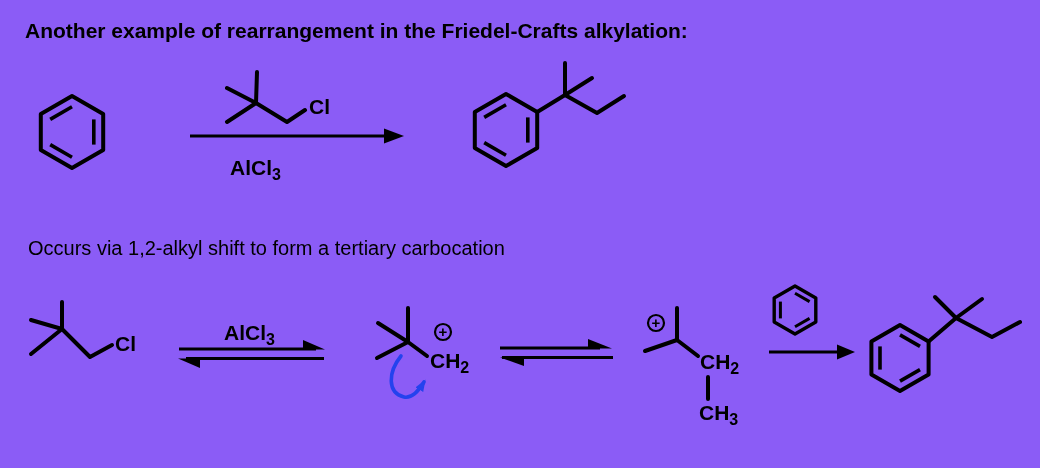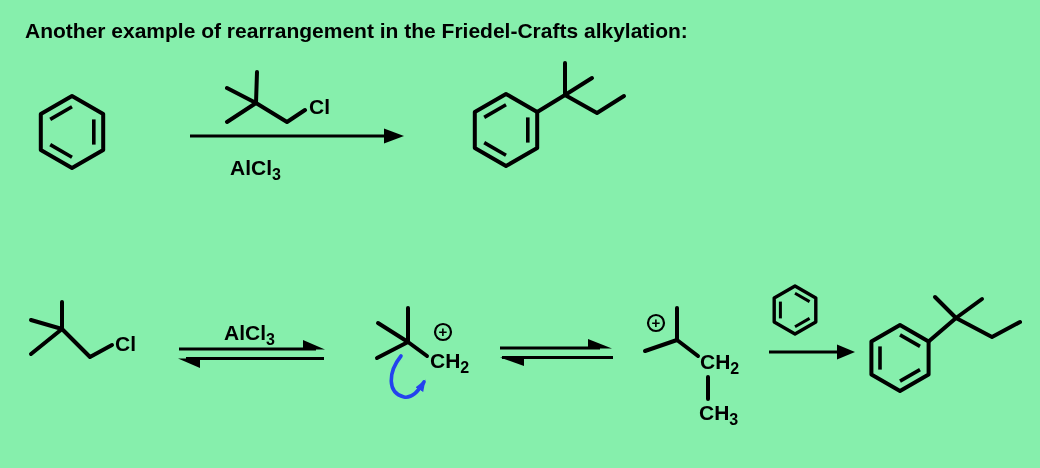--- a/index.html
+++ b/index.html
@@ -1,16 +1,16 @@
 <!DOCTYPE html>
 <html><head>
 <meta charset="utf-8">
 <style>
   html,body{margin:0;padding:0;background:#fff;}
-  .stage{position:relative;width:1040px;height:468px;background:#86efac;overflow:hidden;
+  .stage{position:relative;width:1040px;height:468px;background:#8b5cf6;overflow:hidden;
          font-family:"Liberation Sans",sans-serif;}
   .title{position:absolute;left:25px;top:19px;font-size:21px;font-weight:bold;color:#000;white-space:nowrap;}
   .subtitle{position:absolute;left:28px;top:237px;font-size:20px;font-weight:normal;color:#000;white-space:nowrap;}
   svg{position:absolute;left:0;top:0;}
   .ring{stroke:#000;stroke-width:4;fill:none;stroke-linejoin:round;}
   .ring-s{stroke:#000;stroke-width:3.4;fill:none;stroke-linejoin:round;}
   .inner{stroke:#000;stroke-width:3.6;fill:none;}
   .inner-s{stroke:#000;stroke-width:3;fill:none;}
   .bond{stroke:#000;stroke-width:4;fill:none;stroke-linecap:round;stroke-linejoin:round;}
   .arrow-line{stroke:#000;stroke-width:3.2;fill:none;}
@@ -21,20 +21,21 @@
   .plus-t{font-family:"Liberation Sans",sans-serif;font-size:15px;font-weight:bold;fill:#000;text-anchor:middle;}
   .charge-circle{fill:none;stroke:#000;stroke-width:2.2;}
   .curve{fill:none;stroke-width:3.6;stroke-linecap:round;}
 </style>
 </head>
 <body>
 
 <div class="stage">
 
   <div class="title">Another example of rearrangement in the Friedel-Crafts alkylation:</div>
+  <div class="subtitle">Occurs via 1,2-alkyl shift to form a tertiary carbocation</div>
 
   <svg width="1040" height="468" viewBox="0 0 1040 468">
 
     <defs>
       <marker id="blueHead" markerUnits="userSpaceOnUse" markerWidth="14" markerHeight="11" refX="9" refY="4.5" orient="auto">
         <path d="M0,0 L12,4.5 L0,9 Z" fill="#2442ee"></path>
       </marker>
     </defs>
 
     <g>

